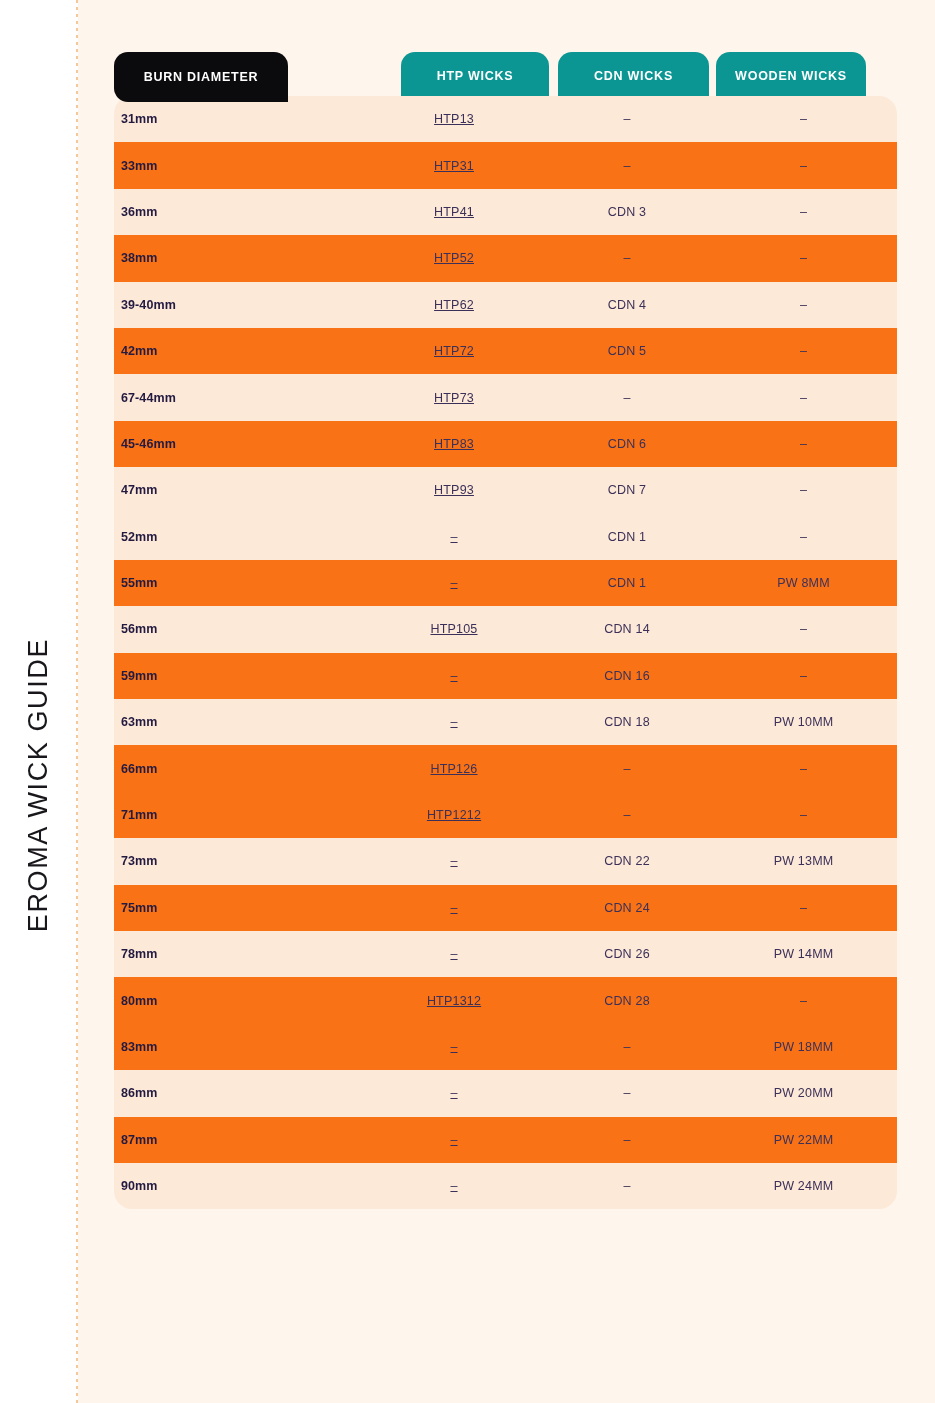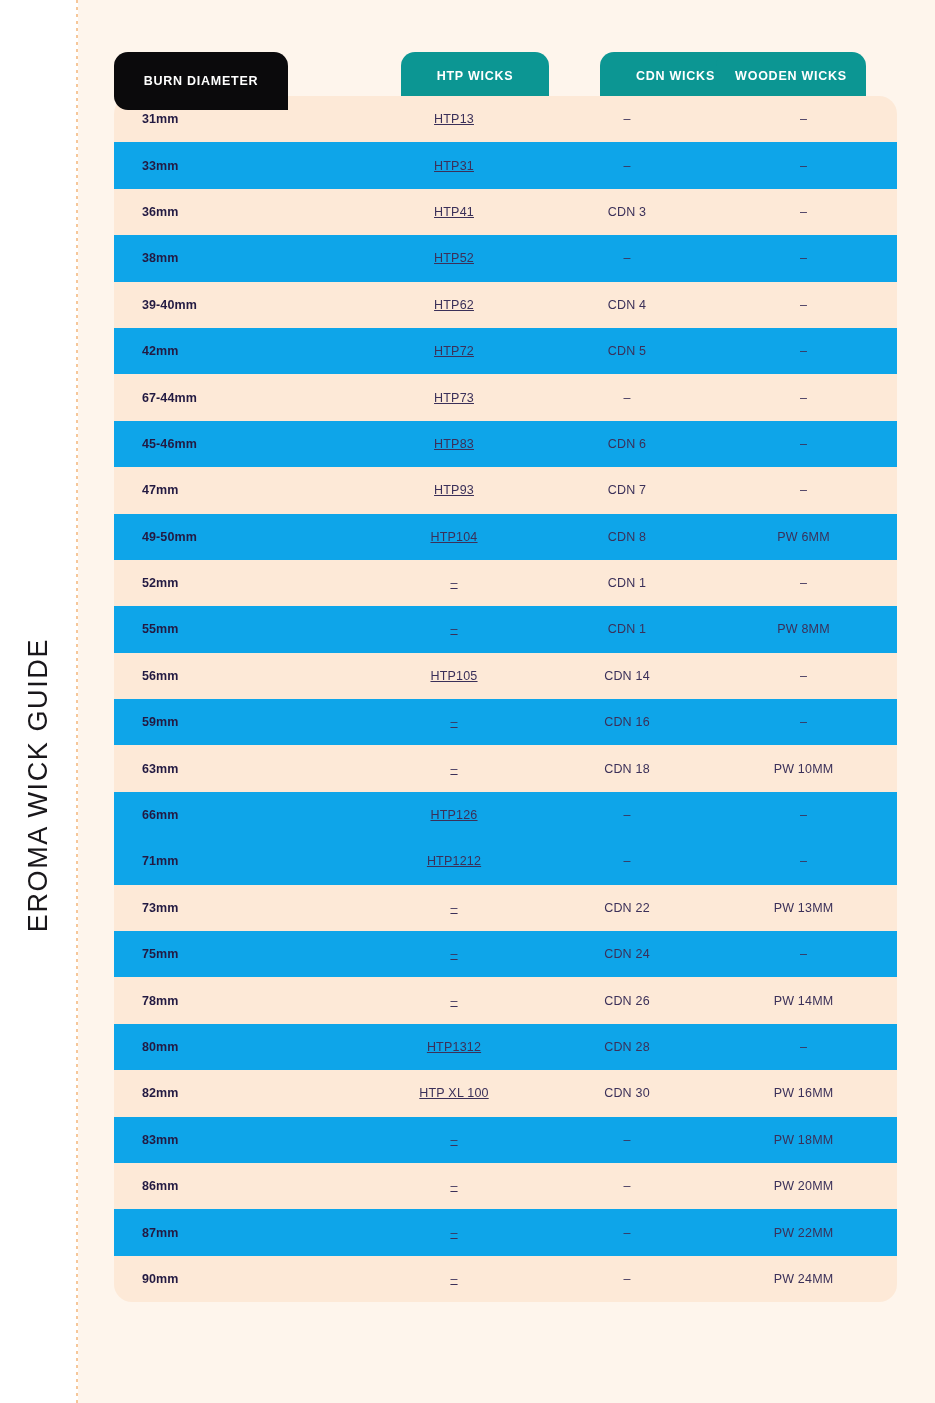--- a/index.html
+++ b/index.html
@@ -91,52 +91,52 @@
     font-size: 12.5px;
     font-weight: 700;
     letter-spacing: 0.75px;
     box-sizing: border-box;
   }
   .tab.tab-dark {
     background: #0B0A0C;
     border-radius: 14px 14px 0 14px;
     left: 114px;
     width: 174px;
-    height: 58px;
+    height: 50px;
     z-index: 3;
   }
   .tab.tab-teal {
     background: #0C9693;
   }
   .tab-htp   { left: 401px; width: 148px; }
-  .tab-cdn   { left: 558px; width: 151px; margin-left: 42px; }
+  .tab-cdn   { left: 558px; width: 151px; }
   .tab-wood  { left: 716px; width: 150px; }
 
   
   #table {
     position: absolute;
     left: 114px;
     top: 96px;
     width: 783px;
     border-radius: 18px;
     overflow: hidden;
     z-index: 2;
   }
   .row {
     display: flex;
     align-items: center;
     height: 46.4px;
     box-sizing: border-box;
   }
   .row.odd  { background: #FDE9D7; }
-  .row.even { background: #0ea5e9; }
+  .row.even { background: #f97316; }
 
   .c-burn {
     width: 250px;
-    padding-left: 28px;
+    padding-left: 7px;
     box-sizing: border-box;
     font-size: 12.5px;
     font-weight: 700;
     color: #231A42;
     letter-spacing: 0.1px;
   }
   .c-val {
     text-align: center;
     font-size: 12.5px;
     font-weight: 400;
@@ -222,26 +222,20 @@
         <div class="c-val c-htp">HTP83</div>
         <div class="c-val c-cdn">CDN 6</div>
         <div class="c-val c-wood">–</div>
       </div>
       <div class="row odd">
         <div class="c-burn">47mm</div>
         <div class="c-val c-htp">HTP93</div>
         <div class="c-val c-cdn">CDN 7</div>
         <div class="c-val c-wood">–</div>
       </div>
-      <div class="row even">
-        <div class="c-burn">49-50mm</div>
-        <div class="c-val c-htp">HTP104</div>
-        <div class="c-val c-cdn">CDN 8</div>
-        <div class="c-val c-wood">PW 6MM</div>
-      </div>
       <div class="row odd">
         <div class="c-burn">52mm</div>
         <div class="c-val c-htp">–</div>
         <div class="c-val c-cdn">CDN 1</div>
         <div class="c-val c-wood">–</div>
       </div>
       <div class="row even">
         <div class="c-burn">55mm</div>
         <div class="c-val c-htp">–</div>
         <div class="c-val c-cdn">CDN 1</div>
@@ -294,26 +288,20 @@
         <div class="c-val c-htp">–</div>
         <div class="c-val c-cdn">CDN 26</div>
         <div class="c-val c-wood">PW 14MM</div>
       </div>
       <div class="row even">
         <div class="c-burn">80mm</div>
         <div class="c-val c-htp">HTP1312</div>
         <div class="c-val c-cdn">CDN 28</div>
         <div class="c-val c-wood">–</div>
       </div>
-      <div class="row odd">
-        <div class="c-burn">82mm</div>
-        <div class="c-val c-htp">HTP XL 100</div>
-        <div class="c-val c-cdn">CDN 30</div>
-        <div class="c-val c-wood">PW 16MM</div>
-      </div>
       <div class="row even">
         <div class="c-burn">83mm</div>
         <div class="c-val c-htp">–</div>
         <div class="c-val c-cdn">–</div>
         <div class="c-val c-wood">PW 18MM</div>
       </div>
       <div class="row odd">
         <div class="c-burn">86mm</div>
         <div class="c-val c-htp">–</div>
         <div class="c-val c-cdn">–</div>

